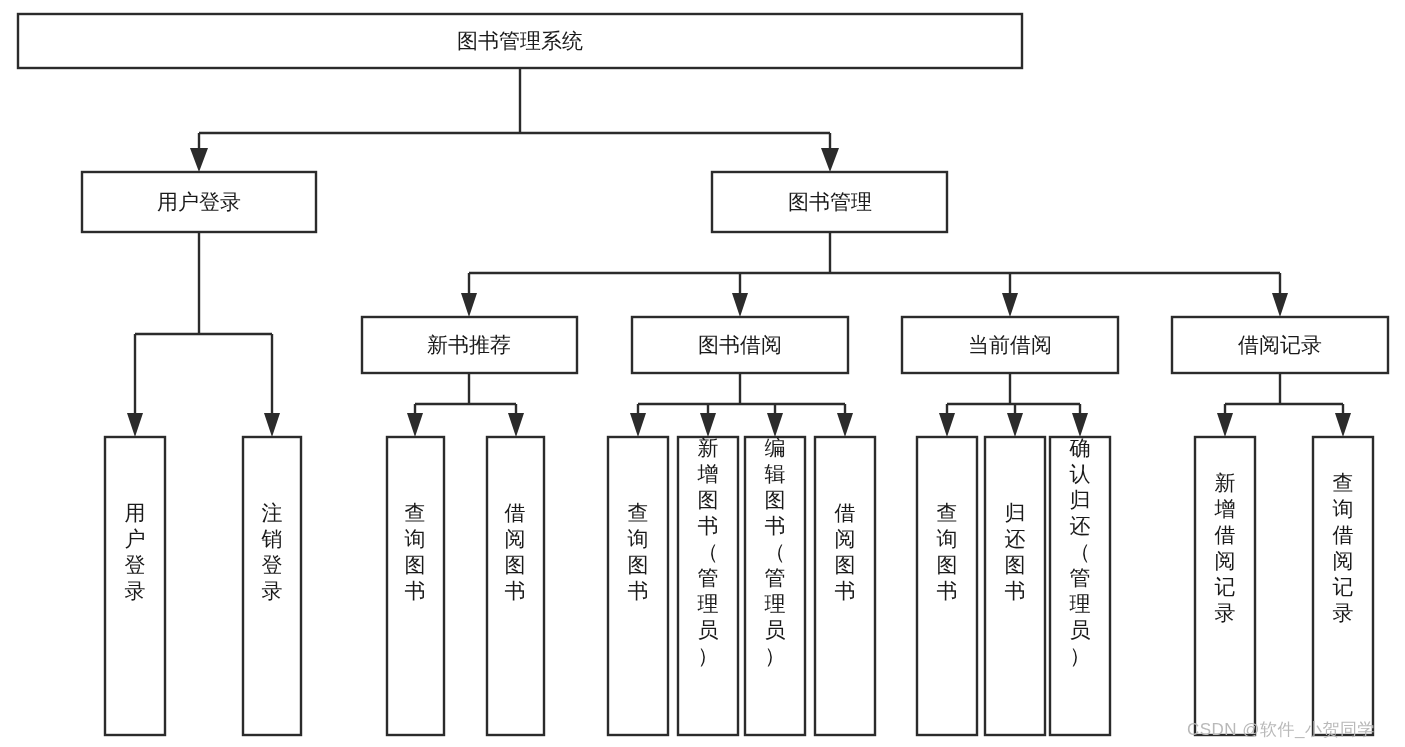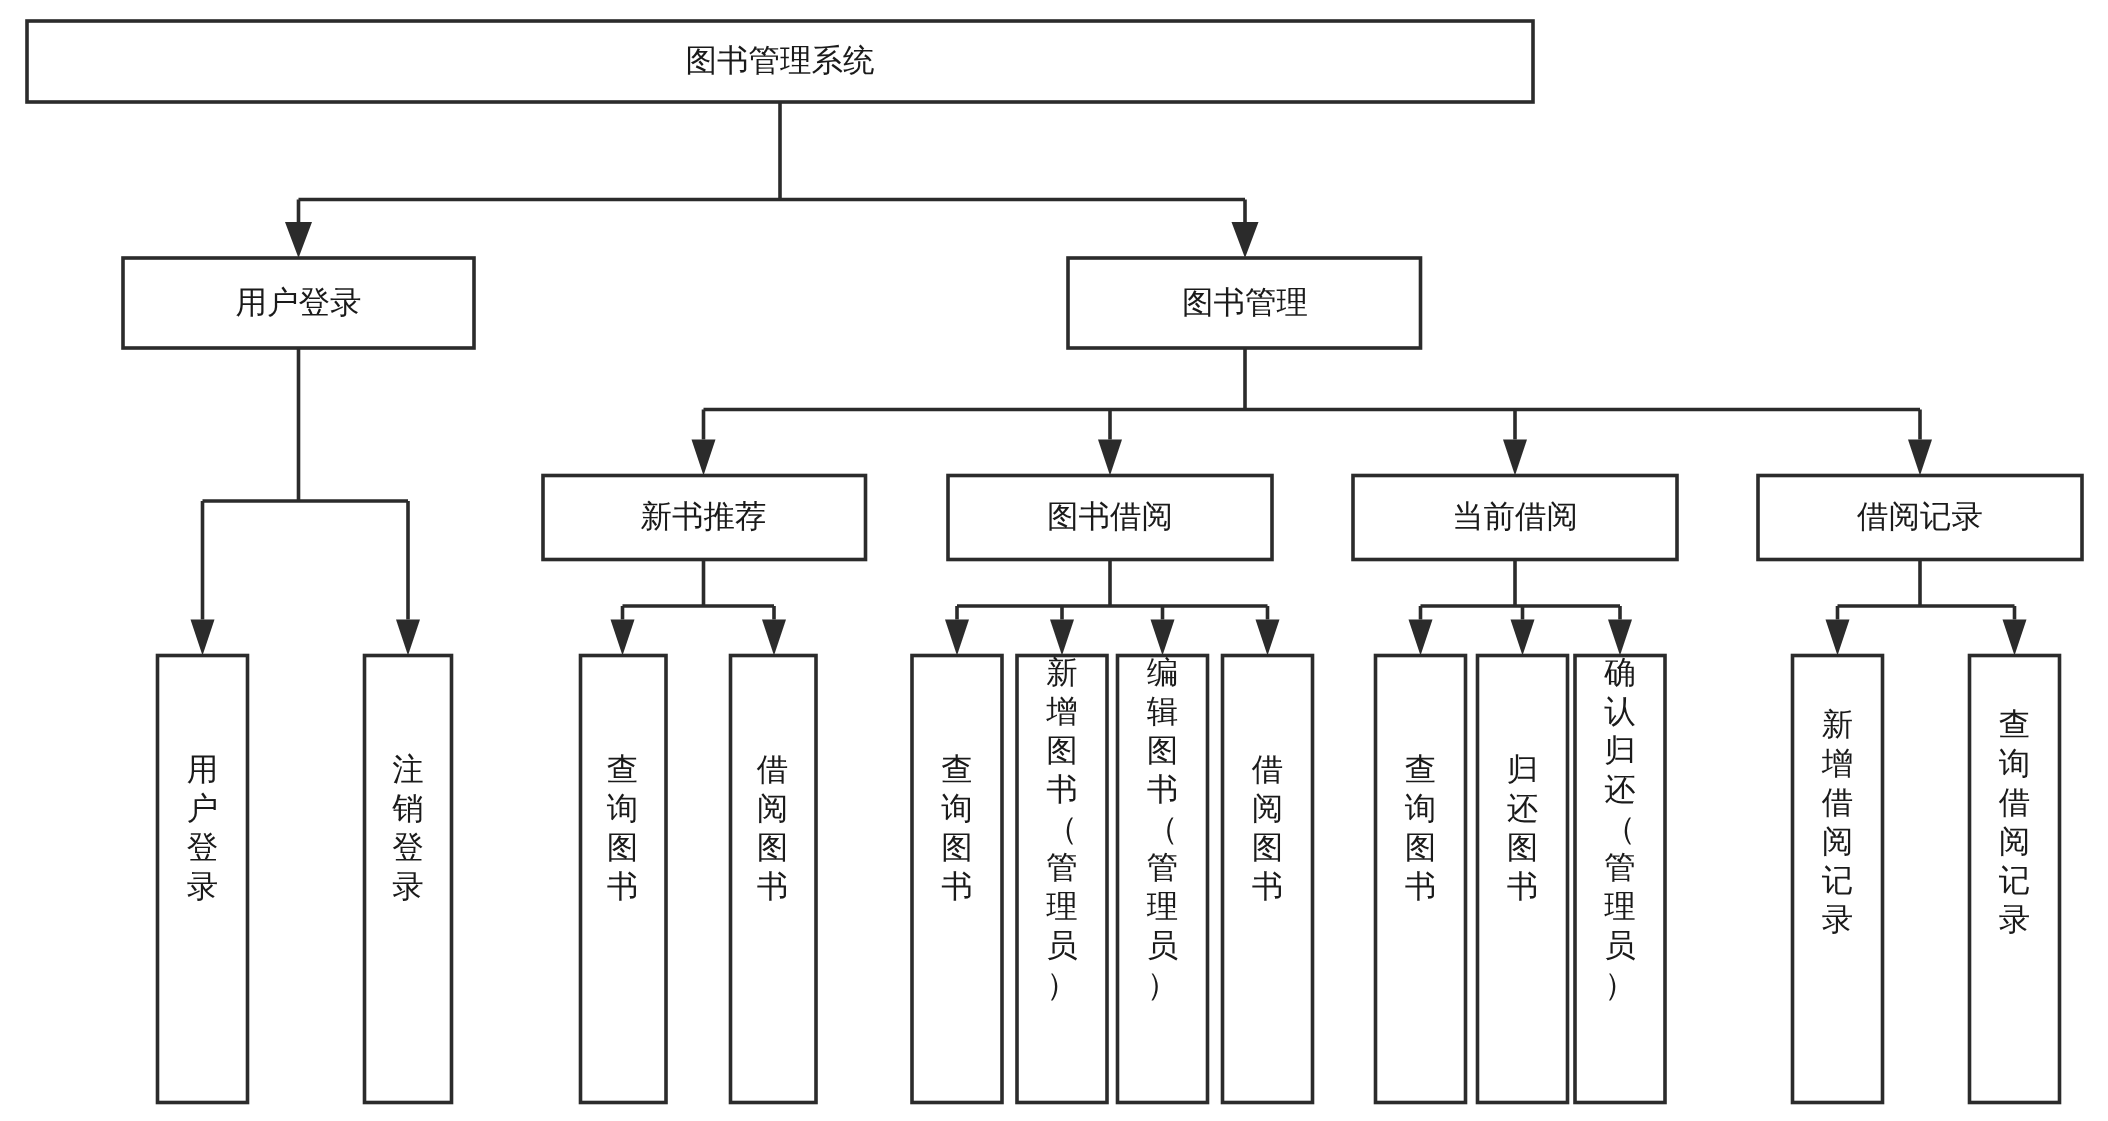--- a/index.html
+++ b/index.html
@@ -243,13 +243,14 @@
       <text class="node-label-v" x="1225" y="490"><tspan x="1225" dy="0">新</tspan><tspan x="1225" dy="26">增</tspan><tspan x="1225" dy="26">借</tspan><tspan x="1225" dy="26">阅</tspan><tspan x="1225" dy="26">记</tspan><tspan x="1225" dy="26">录</tspan></text>
     </g>
 
     <g>
       <rect class="node-box" x="1313" y="437" width="60" height="298"></rect>
       <text class="node-label-v" x="1343" y="490"><tspan x="1343" dy="0">查</tspan><tspan x="1343" dy="26">询</tspan><tspan x="1343" dy="26">借</tspan><tspan x="1343" dy="26">阅</tspan><tspan x="1343" dy="26">记</tspan><tspan x="1343" dy="26">录</tspan></text>
     </g>
 
   </svg>
 
+  <div class="watermark">CSDN @软件_小贺同学</div>
 </div>
 
 </body></html>

